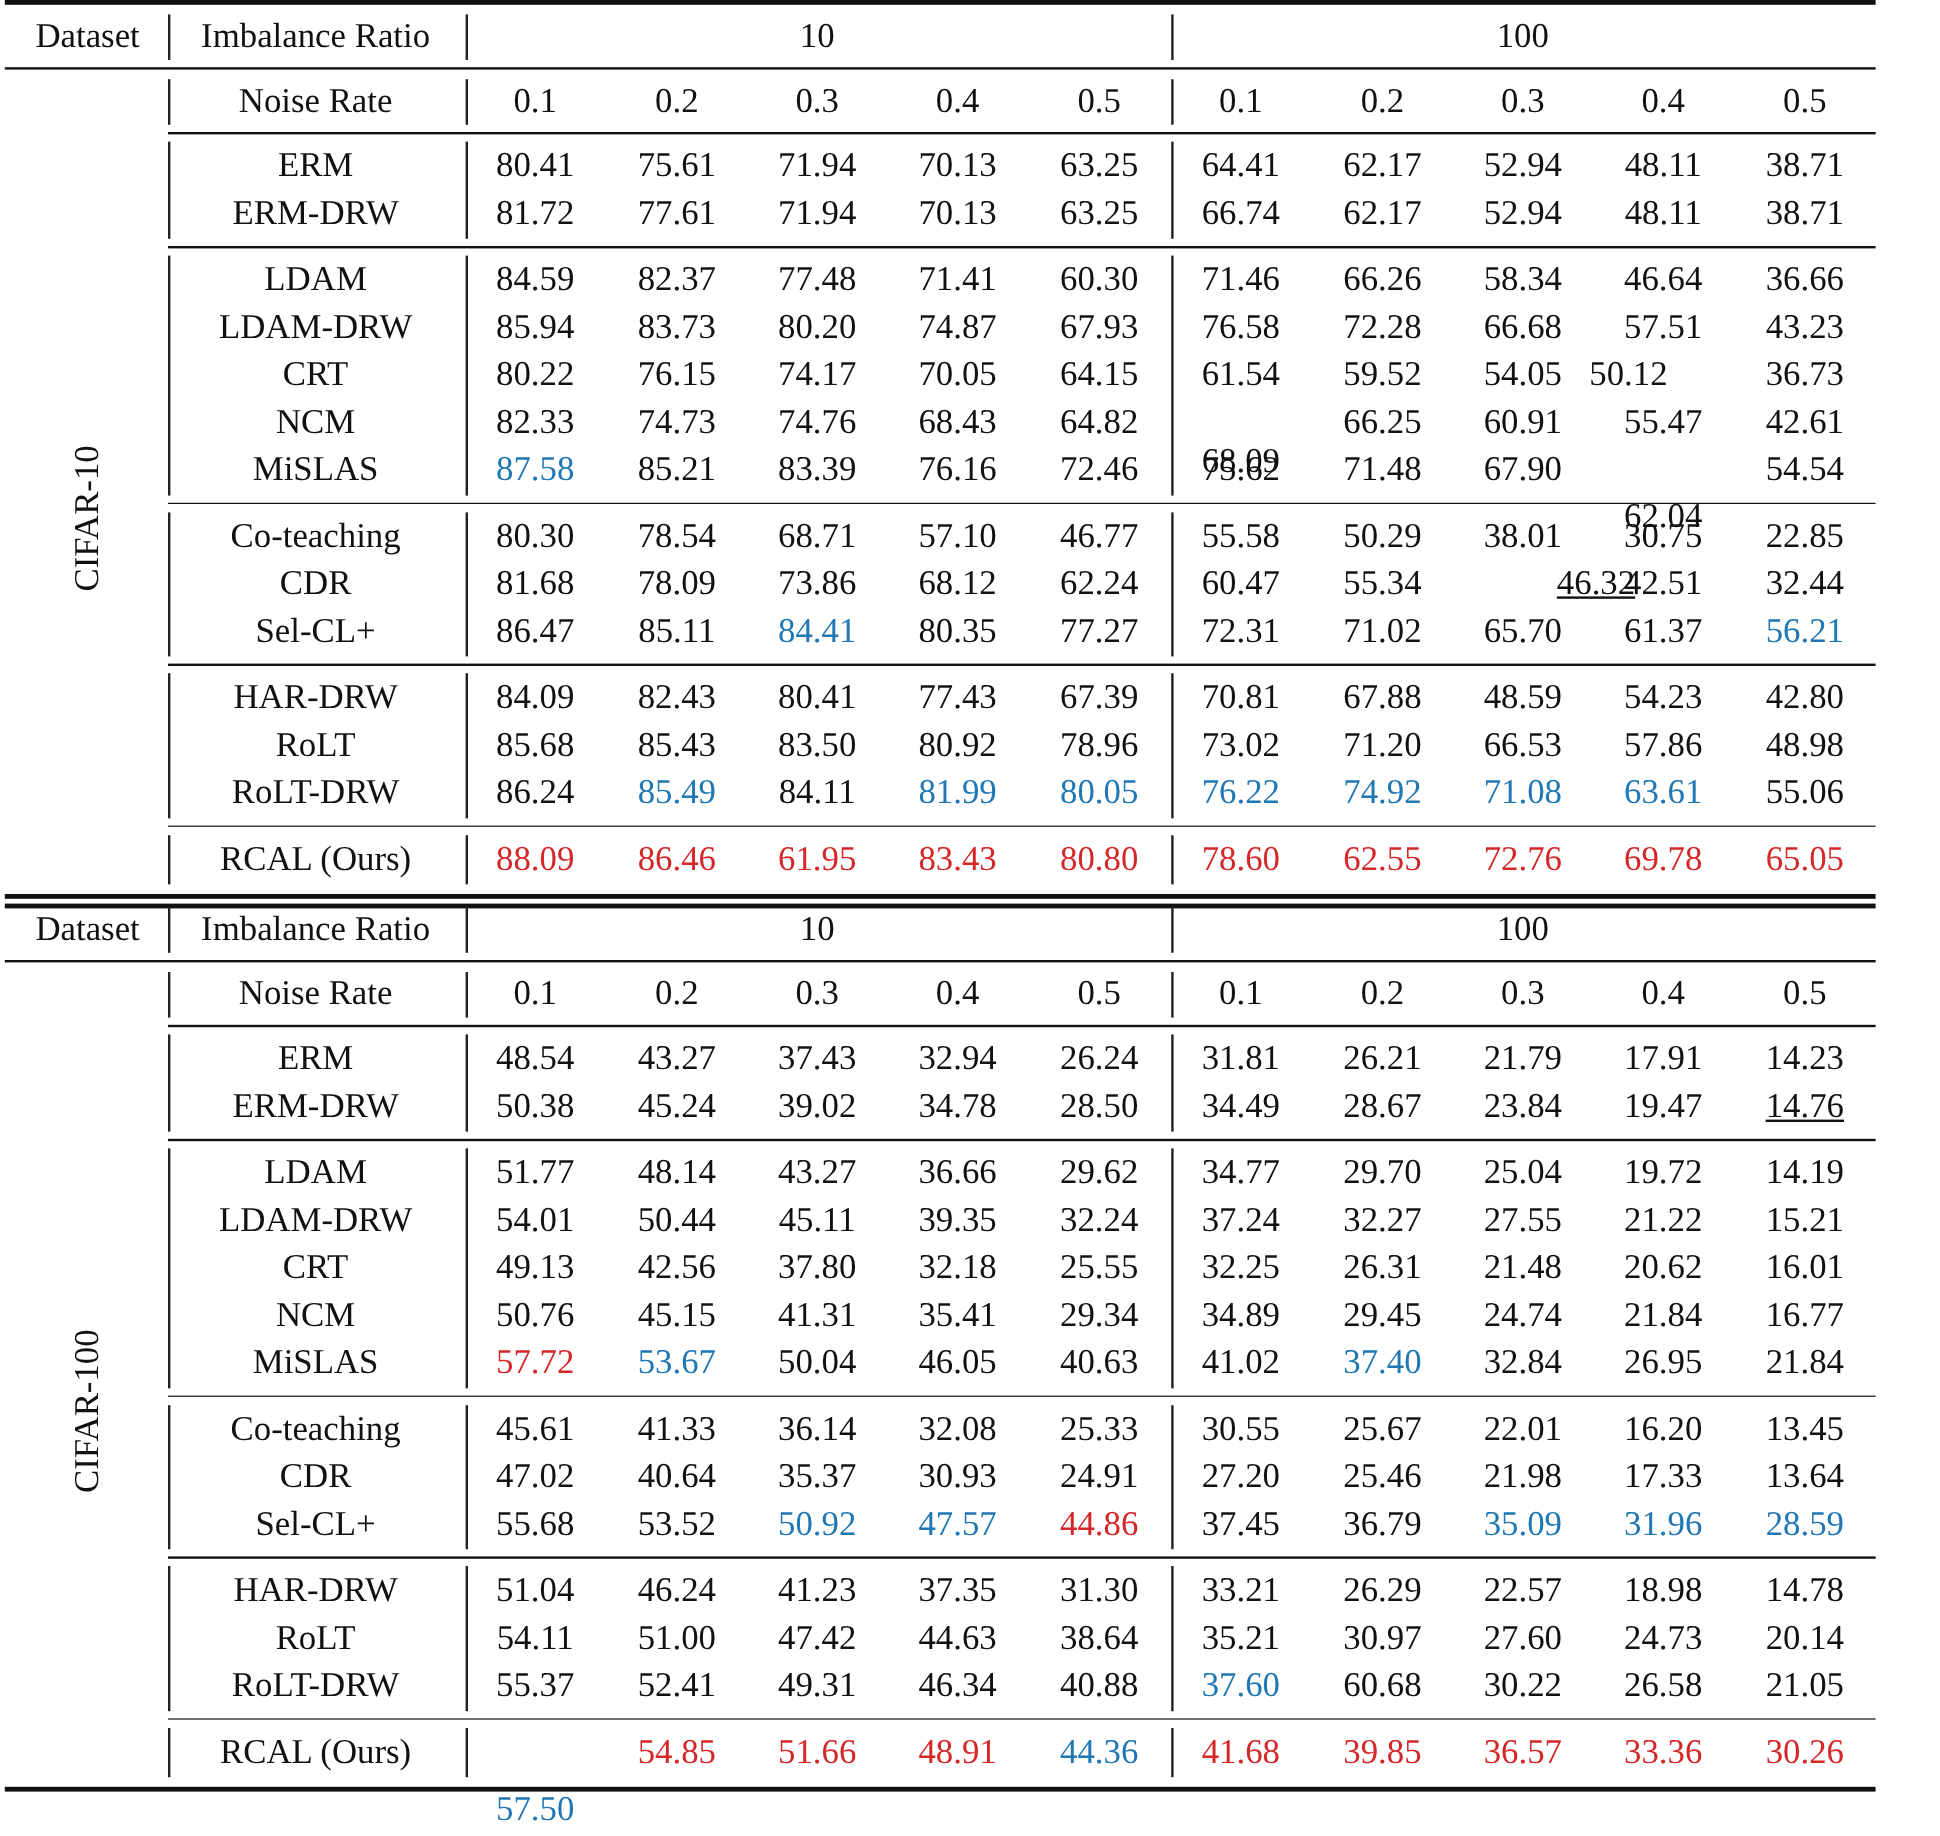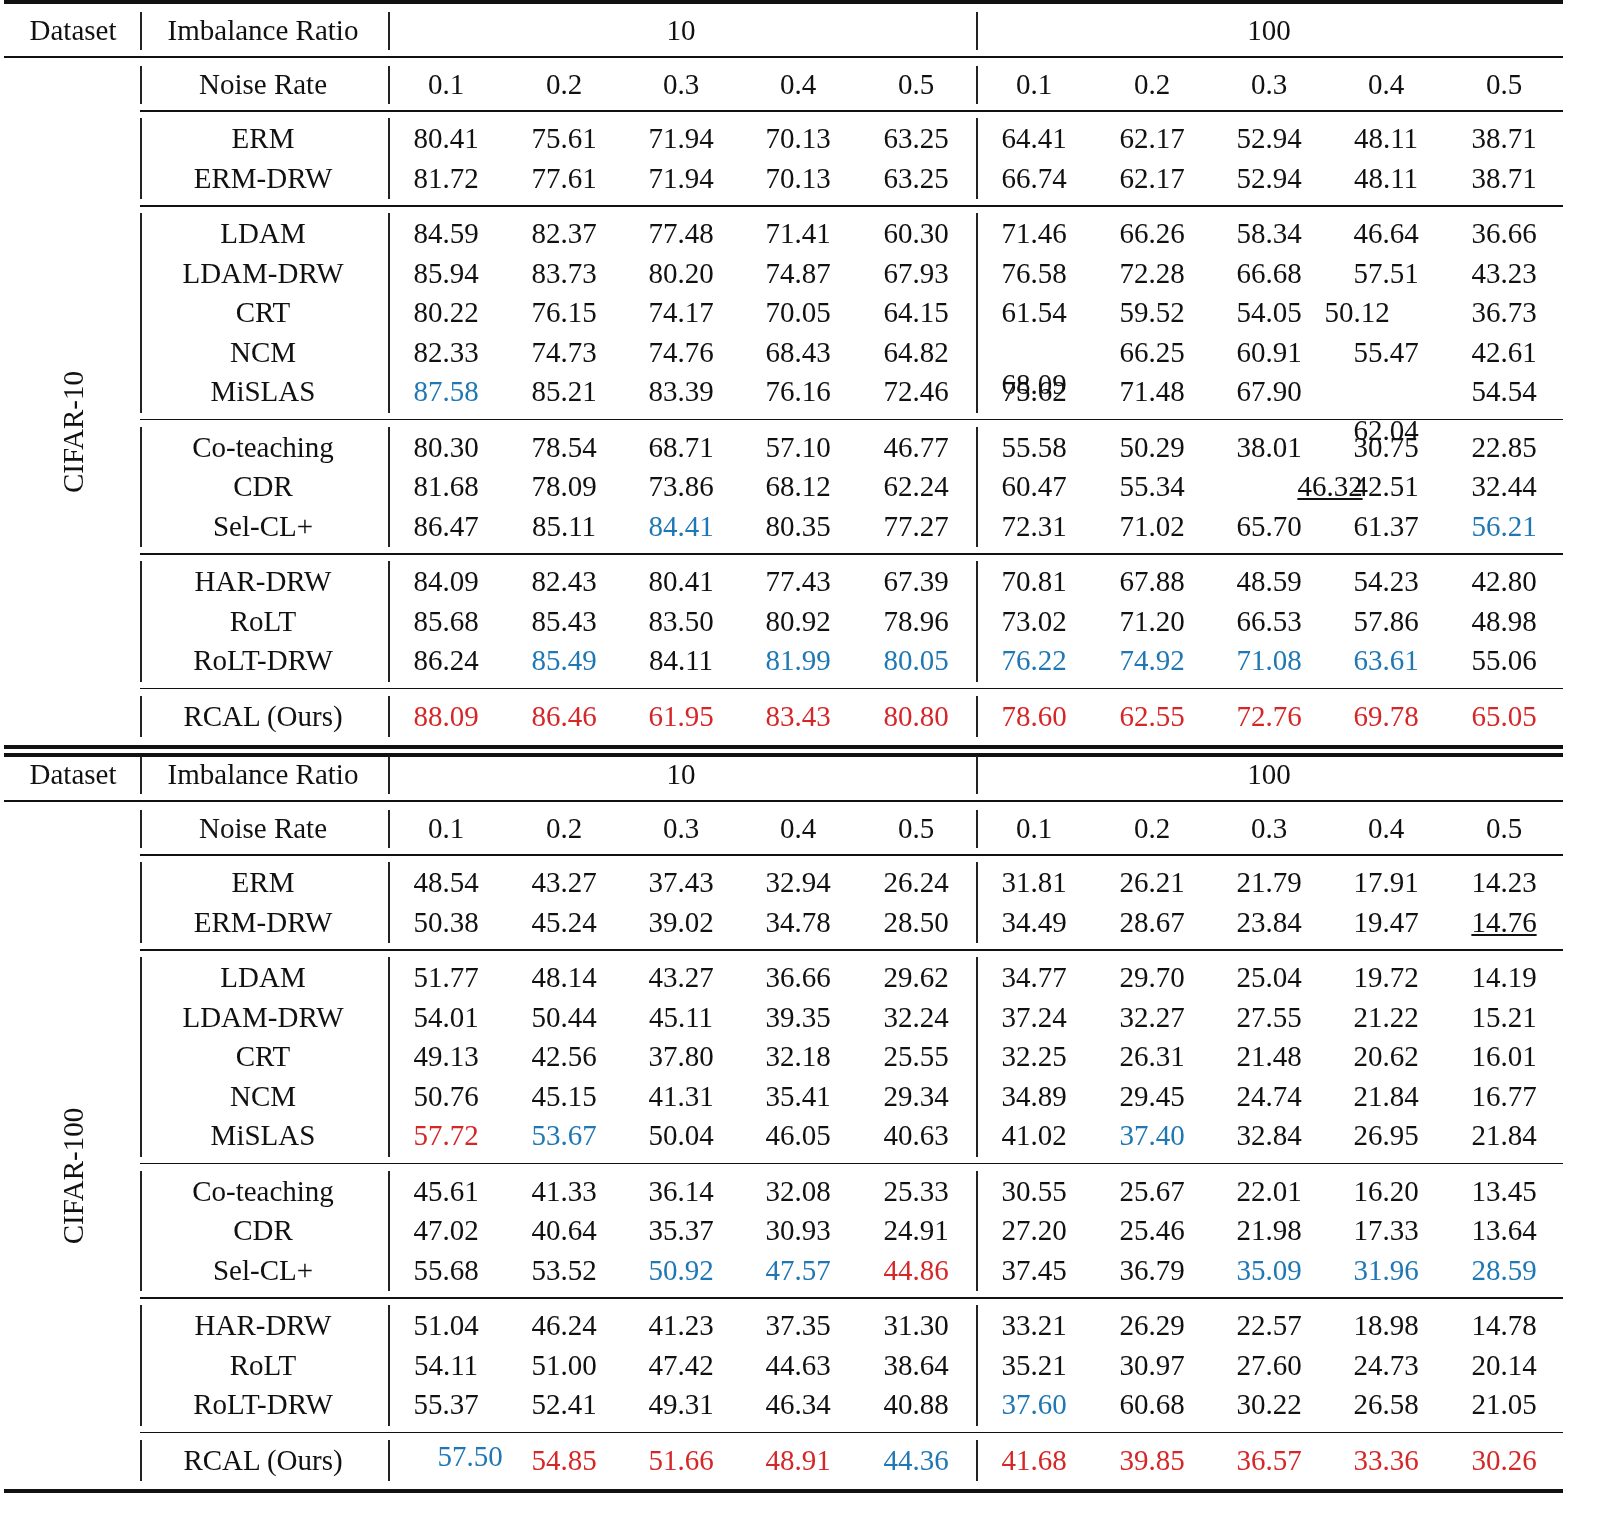--- a/index.html
+++ b/index.html
@@ -402,21 +402,21 @@
     <div class="cell blue" style="left: 979px; top: 1384px; width: 110px;">37.60</div>
     <div class="cell" style="left: 1097px; top: 1384px; width: 110px;">60.68</div>
     <div class="cell" style="left: 1214px; top: 1384px; width: 110px;">30.22</div>
     <div class="cell" style="left: 1331px; top: 1384px; width: 110px;">26.58</div>
     <div class="cell" style="left: 1449px; top: 1384px; width: 110px;">21.05</div>
     <div class="vr" style="left: 140px; top: 1305px; height: 120.5px;"></div>
     <div class="vr" style="left: 388px; top: 1305px; height: 120.5px;"></div>
     <div class="vr" style="left: 976px; top: 1305px; height: 120.5px;"></div>
     <div class="hr" style="left: 140px; top: 1431.5px; width: 1423px; height: 1.5px;"></div>
     <div class="cell" style="left: 143px; top: 1439.5px; width: 240px;">RCAL (Ours)</div>
-    <div class="cell blue" style="left: 391px; top: 1436px; width: 110px; margin-left: 24px;">57.50</div>
+    <div class="cell blue" style="left: 391px; top: 1488px; width: 110px;">57.50</div>
     <div class="cell red" style="left: 509px; top: 1439.5px; width: 110px;">54.85</div>
     <div class="cell red" style="left: 626px; top: 1439.5px; width: 110px;">51.66</div>
     <div class="cell red" style="left: 743px; top: 1439.5px; width: 110px;">48.91</div>
     <div class="cell blue" style="left: 861px; top: 1439.5px; width: 110px;">44.36</div>
     <div class="cell red" style="left: 979px; top: 1439.5px; width: 110px;">41.68</div>
     <div class="cell red" style="left: 1097px; top: 1439.5px; width: 110px;">39.85</div>
     <div class="cell red" style="left: 1214px; top: 1439.5px; width: 110px;">36.57</div>
     <div class="cell red" style="left: 1331px; top: 1439.5px; width: 110px;">33.36</div>
     <div class="cell red" style="left: 1449px; top: 1439.5px; width: 110px;">30.26</div>
     <div class="vr" style="left: 140px; top: 1439.5px; height: 41.5px;"></div>

